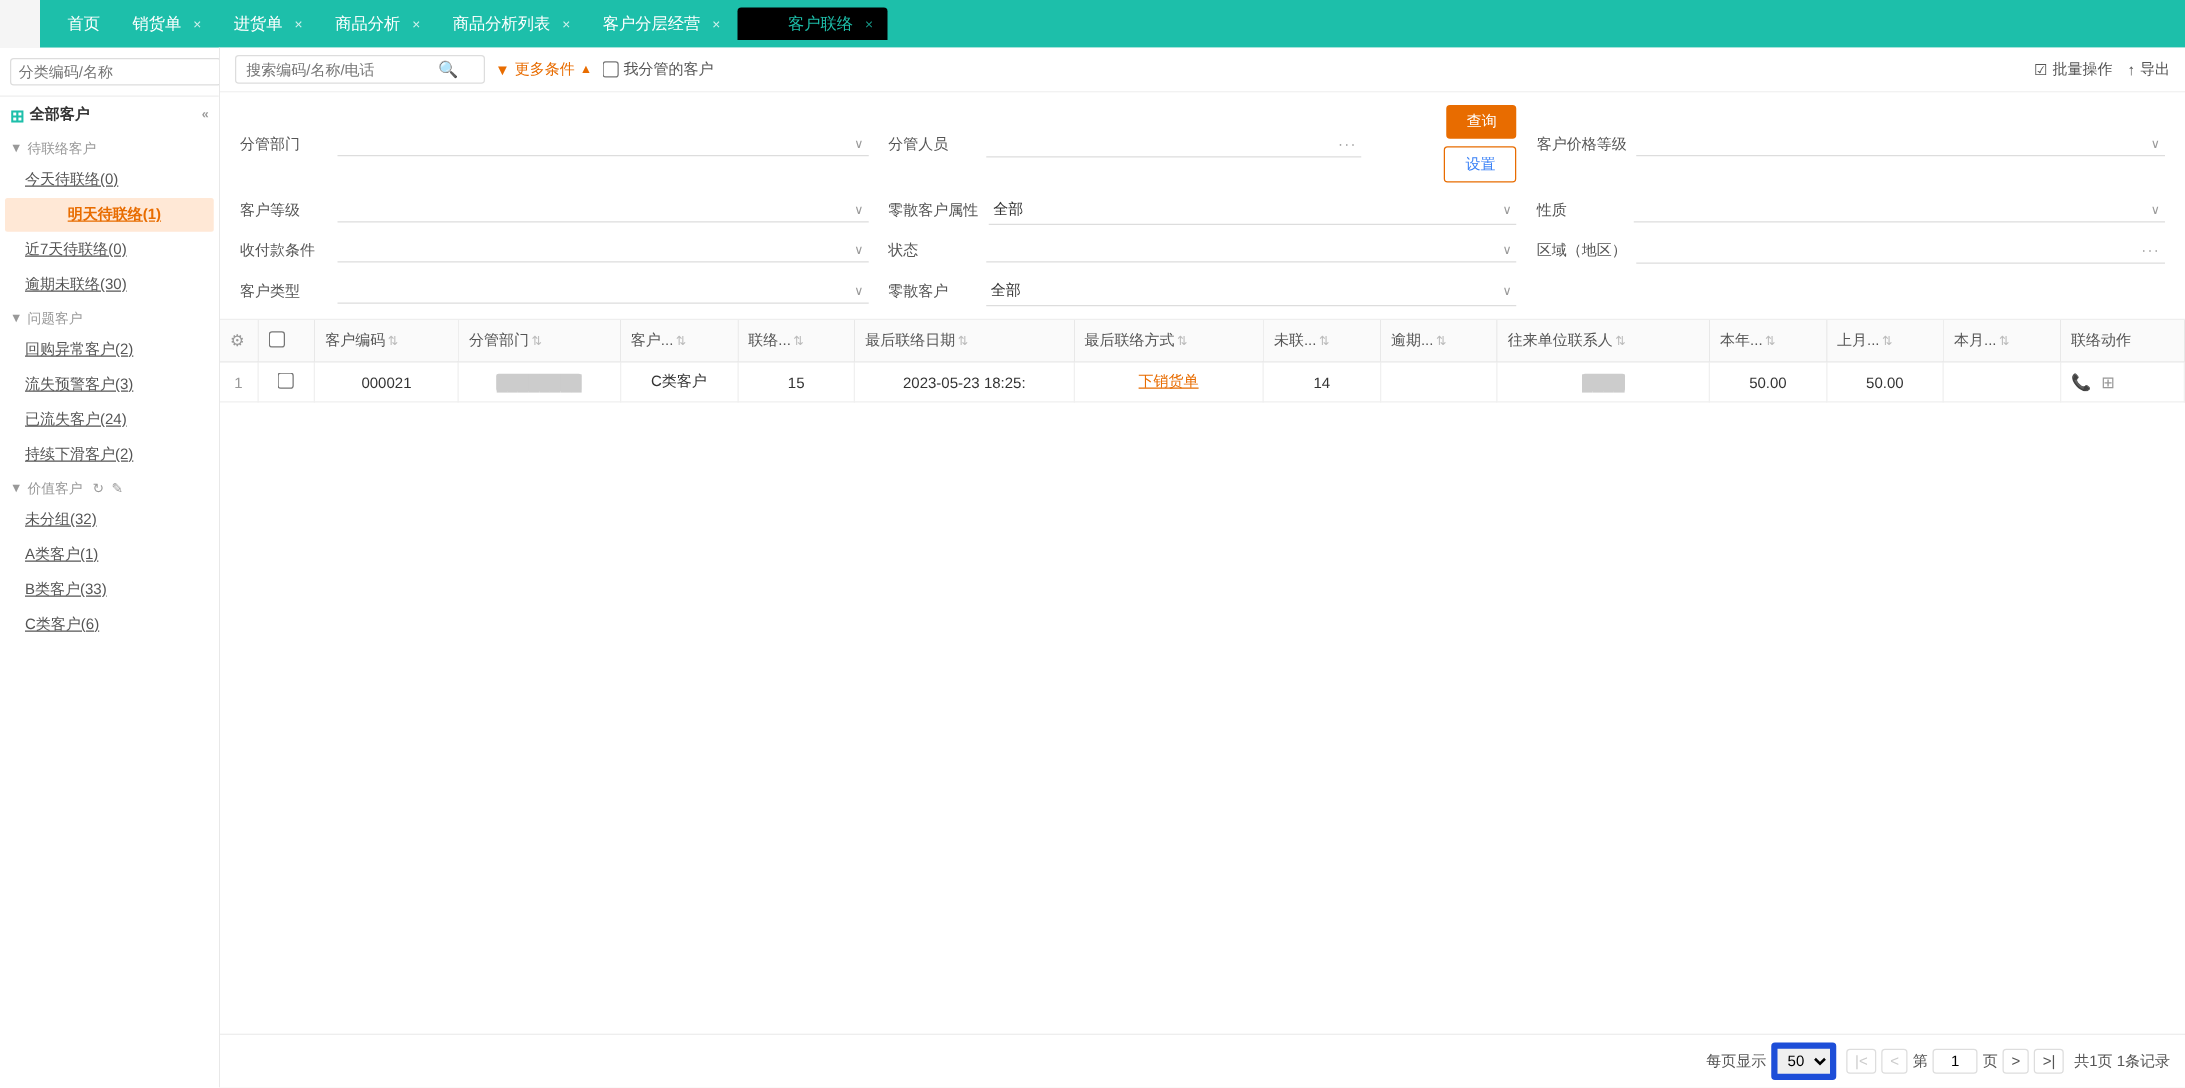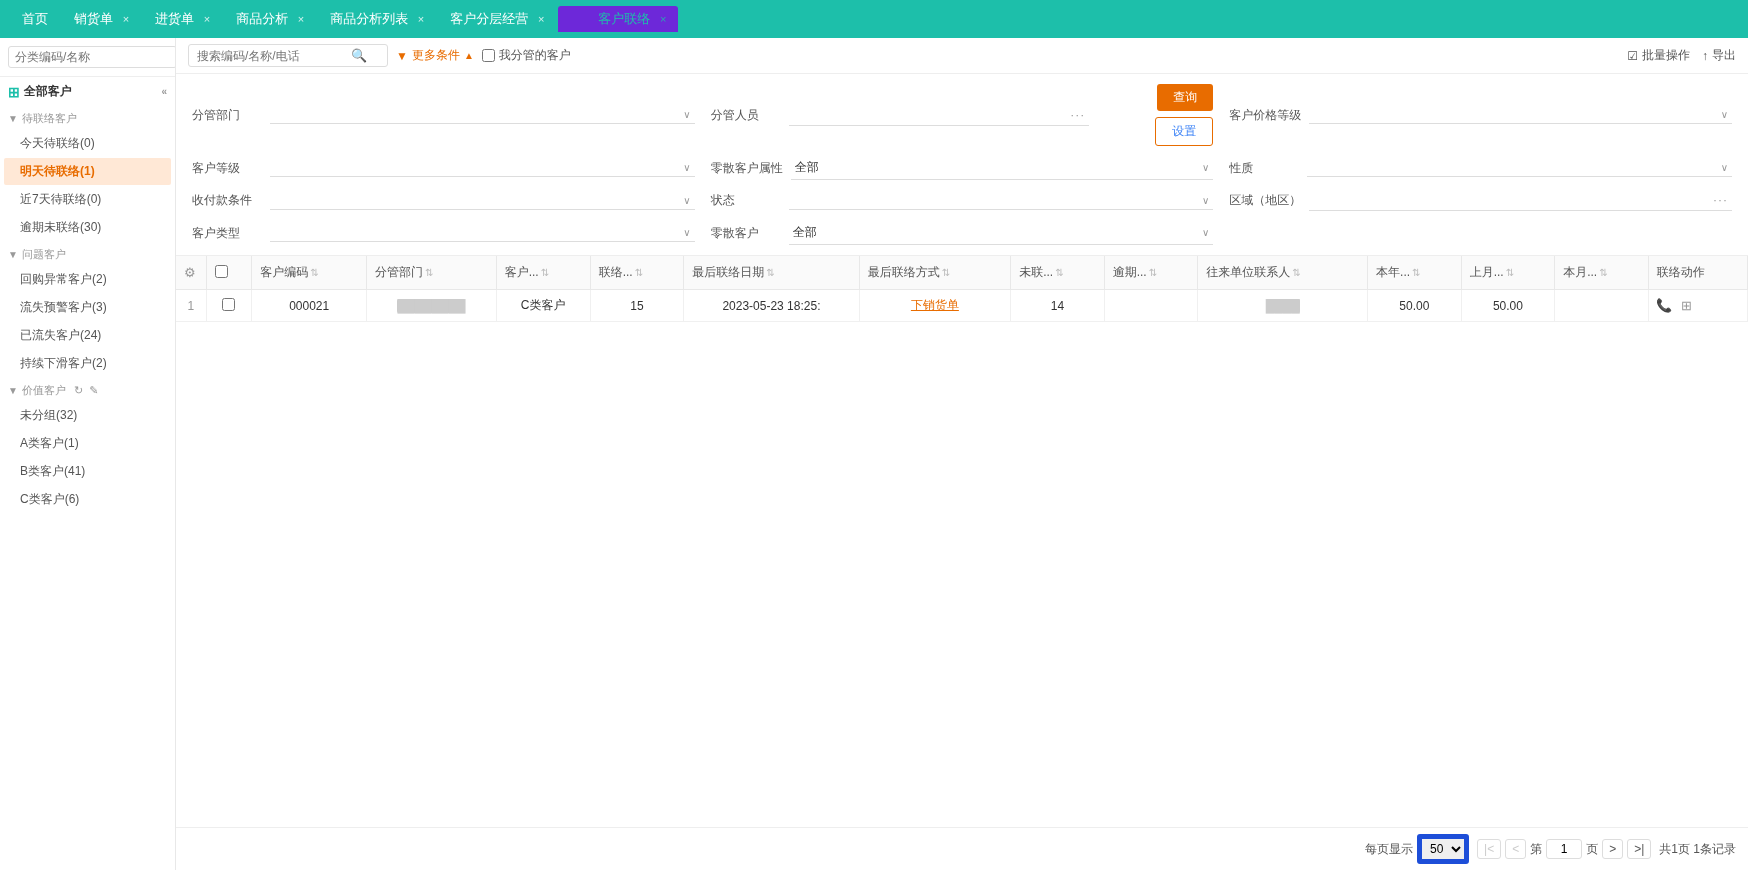--- a/index.html
+++ b/index.html
@@ -1,40 +1,40 @@
 <!DOCTYPE html>
 <html><head>
   <meta charset="utf-8">
   <style>
     * { margin: 0; padding: 0; box-sizing: border-box; }
     body { font-family: 'Microsoft YaHei', Arial, sans-serif; font-size: 12px; background: #f5f5f5; color: #333; width: 1748px; min-height: 870px; overflow-x: hidden; }
 
     
-    .top-nav { display: flex; align-items: center; background: #1dbfaa; height: 38px; padding: 0 10px; gap: 2px; }
+    .top-nav { display: flex; align-items: center; background: #1dbfaa; height: 38px; padding: 0 10px; gap: 2px; margin-left: 32px; }
     .nav-item { color: #fff; padding: 4px 12px; cursor: pointer; font-size: 13px; border-radius: 3px 3px 0 0; white-space: nowrap; }
-    .nav-item.active { background: #6d28d9; color: #1dbfaa; padding-left: 40px; }
+    .nav-item.active { background: #000000; color: #1dbfaa; padding-left: 40px; }
     .nav-item .close-x { margin-left: 6px; font-size: 11px; opacity: 0.8; }
     .nav-home { color: #fff; font-size: 13px; padding: 4px 12px; cursor: pointer; }
 
     
     .main-layout { display: flex; height: calc(870px - 38px); }
 
     
     .sidebar { width: 176px; background: #fff; border-right: 1px solid #e8e8e8; overflow-y: auto; flex-shrink: 0; }
     .sidebar-search { display: flex; align-items: center; padding: 8px 8px; border-bottom: 1px solid #eee; }
     .sidebar-search input { flex: 1; border: 1px solid #ddd; border-radius: 3px; padding: 3px 6px; font-size: 12px; outline: none; }
 
     .sidebar-section-title { display: flex; align-items: center; padding: 6px 8px; font-weight: bold; font-size: 12px; color: #333; cursor: pointer; }
     .sidebar-section-title .collapse-btn { margin-left: auto; color: #999; font-size: 10px; }
     .sidebar-section-title .grid-icon { margin-right: 4px; color: #1dbfaa; font-size: 14px; }
 
     .sidebar-group-title { padding: 5px 8px 3px 8px; color: #999; font-size: 11px; display: flex; align-items: center; gap: 4px; }
     .sidebar-group-title .arrow { font-size: 10px; }
-    .sidebar-item { padding: 5px 8px 5px 16px; cursor: pointer; font-size: 12px; color: #555; border-radius: 2px; margin: 1px 4px; }
-    .sidebar-item.active { background: #ffe8d6; color: #e86c00; font-weight: bold; }
+    .sidebar-item { padding: 5px 8px 5px 16px; cursor: pointer; font-size: 12px; color: #555; border-radius: 2px; margin: 1px 4px; text-decoration: underline; }
+    .sidebar-item.active { background: #ffe8d6; color: #e86c00; font-weight: bold; text-align: center; }
 
     
     .content-area { flex: 1; display: flex; flex-direction: column; overflow: hidden; }
 
     
     .toolbar { display: flex; align-items: center; padding: 6px 12px; background: #fff; border-bottom: 1px solid #eee; gap: 8px; }
     .toolbar-search { display: flex; align-items: center; border: 1px solid #ddd; border-radius: 3px; padding: 3px 8px; background: #fff; min-width: 200px; }
     .toolbar-search input { border: none; outline: none; font-size: 12px; width: 150px; }
     .toolbar-search .search-icon { color: #e86c00; font-size: 13px; margin-left: 4px; cursor: pointer; }
 
@@ -150,21 +150,21 @@
     <div class="sidebar-item">持续下滑客户(2)</div>
 
     <div class="sidebar-group-title">
       <span class="arrow">▼</span>
       <span>价值客户</span>
       <span style="margin-left:4px;color:#999;font-size:11px;cursor:pointer;">↻</span>
       <span style="margin-left:2px;color:#999;font-size:11px;cursor:pointer;">✎</span>
     </div>
     <div class="sidebar-item">未分组(32)</div>
     <div class="sidebar-item">A类客户(1)</div>
-    <div class="sidebar-item">B类客户(41)</div>
+    <div class="sidebar-item">B类客户(33)</div>
     <div class="sidebar-item">C类客户(6)</div>
   </div>
 
   <div class="content-area">
 
     <div class="toolbar">
       <div class="toolbar-search">
         <input type="text" placeholder="搜索编码/名称/电话" style="">
         <span class="search-icon">🔍</span>
       </div>

